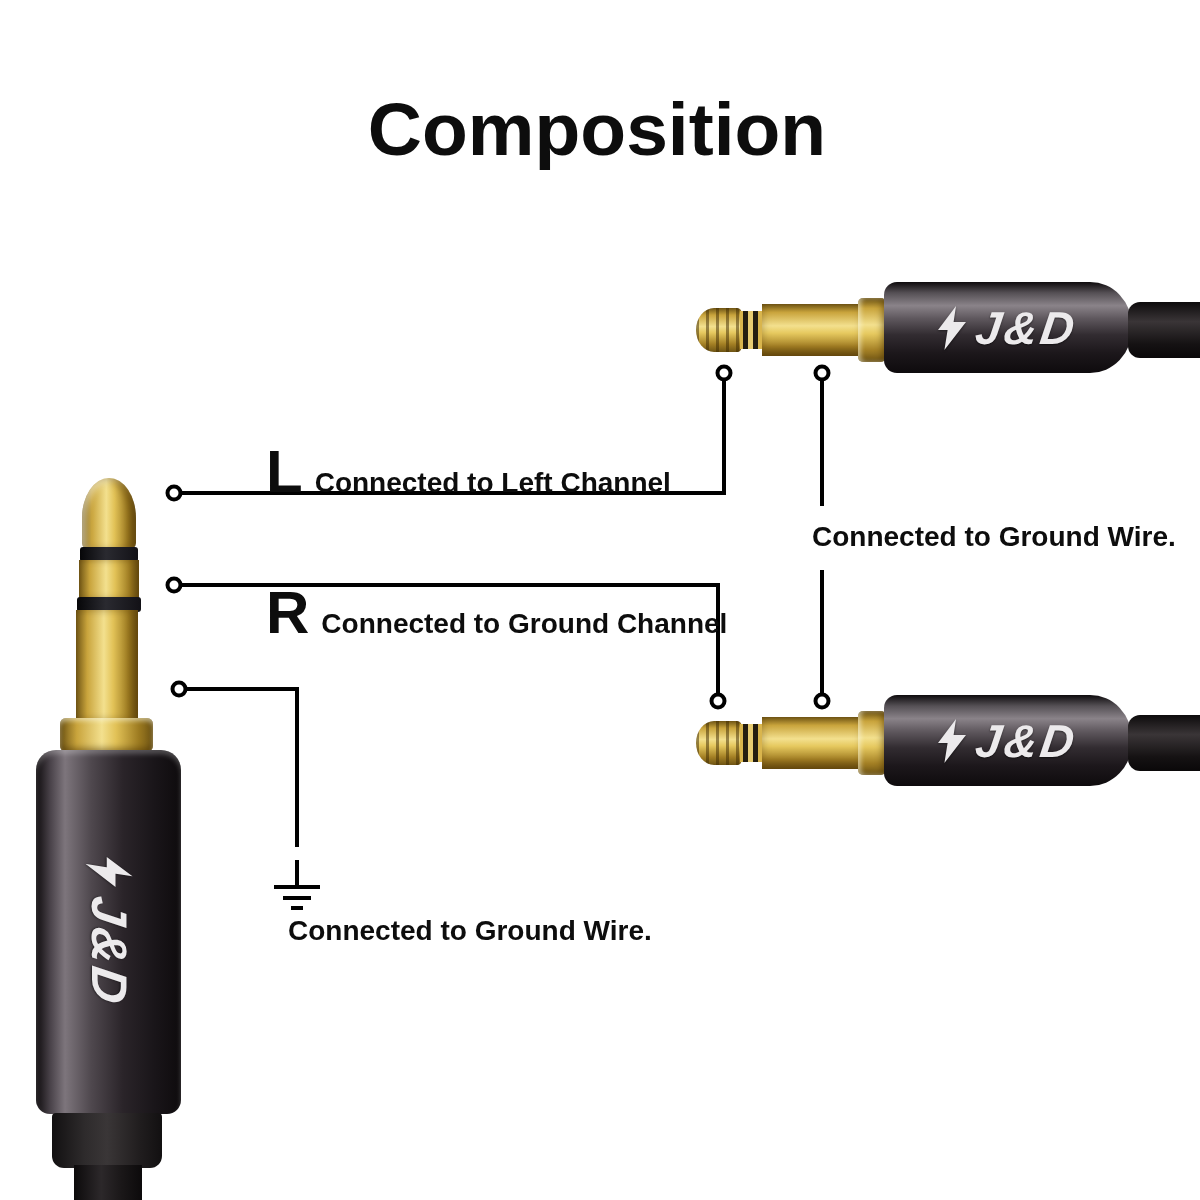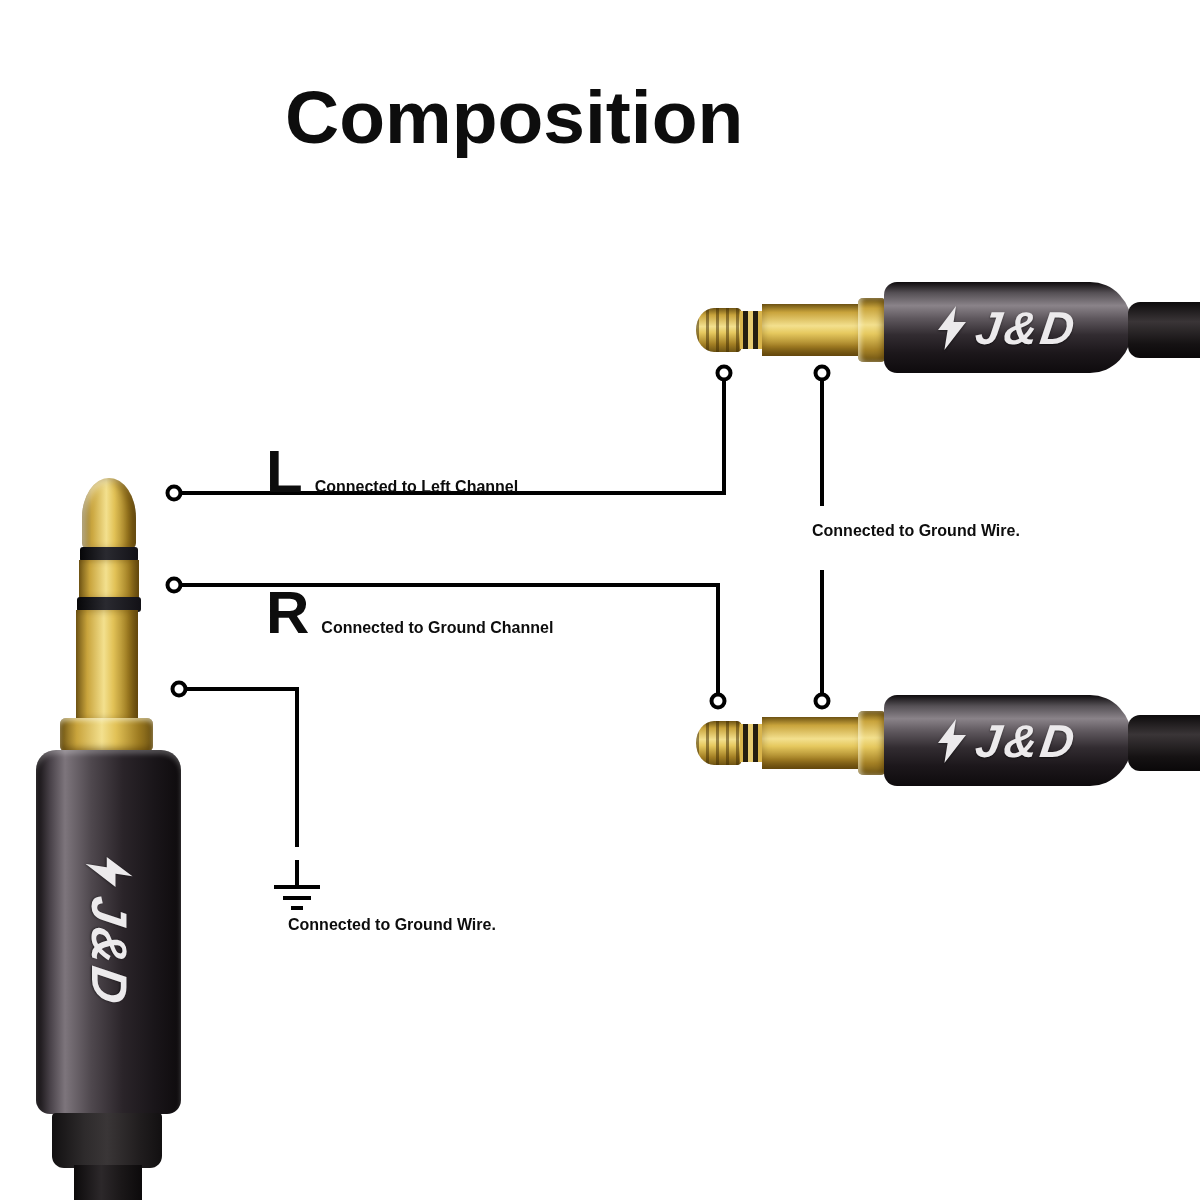--- a/index.html
+++ b/index.html
@@ -3,22 +3,22 @@
 <meta charset="utf-8">
 <style>
   html,body{margin:0;padding:0;background:#ffffff;}
   .canvas{
     position:relative;width:1200px;height:1200px;background:#ffffff;
     overflow:hidden;font-family:"Liberation Sans",sans-serif;color:#0d0d0d;
   }
 
   
   .title{
-    position:absolute;left:285px;top:80px;width:600px;margin:0;
-    font-size:75px;font-weight:700;letter-spacing:0;
+    position:absolute;left:285px;top:80px;width:600px;margin:12px;
+    text-align:center;font-size:75px;font-weight:700;letter-spacing:0;
     color:#0d0d0d;line-height:1;
   }
 
   
   .gold-v{background:linear-gradient(180deg,#6e5414 0%,#c9a43c 16%,#f3e08e 42%,#e6c95f 56%,#a37f24 82%,#6e5414 100%);}
   .gold-h{background:linear-gradient(90deg,#6e5414 0%,#c9a43c 18%,#f3e08e 45%,#e2c257 60%,#9c7a20 85%,#6e5414 100%);}
   .ring-black{background:linear-gradient(90deg,#060608 0%,#2a2a30 45%,#121116 100%);}
 
   
   .trs{position:absolute;left:30px;top:476px;width:154px;height:724px;z-index:2;}
@@ -72,21 +72,21 @@
   .logo-h .logo-text{font-size:46px;}
   .logo-v{position:absolute;left:50%;top:50%;width:300px;height:60px;
     transform:translate(-50%,-50%) rotate(90deg);}
   .logo-v .logo-text{font-size:50px;}
 
   
   .overlay{position:absolute;left:0;top:0;z-index:3;pointer-events:none;}
 
   .label{position:absolute;z-index:4;display:flex;align-items:baseline;gap:12px;white-space:nowrap;}
   .label .tag{font-size:60px;font-weight:700;line-height:1;}
-  .label .desc{font-size:16px;font-weight:700;line-height:1;letter-spacing:0;}
+  .label .desc{font-size:28px;font-weight:700;line-height:1;letter-spacing:0;}
   .label-l{left:266px;top:442px;}
   .label-r{left:266px;top:583px;}
   .label-ground-right{left:812px;top:523px;}
   .label-ground-left{left:288px;top:917px;}
 </style>
 </head>
 <body>
 
 <div class="canvas">
 

